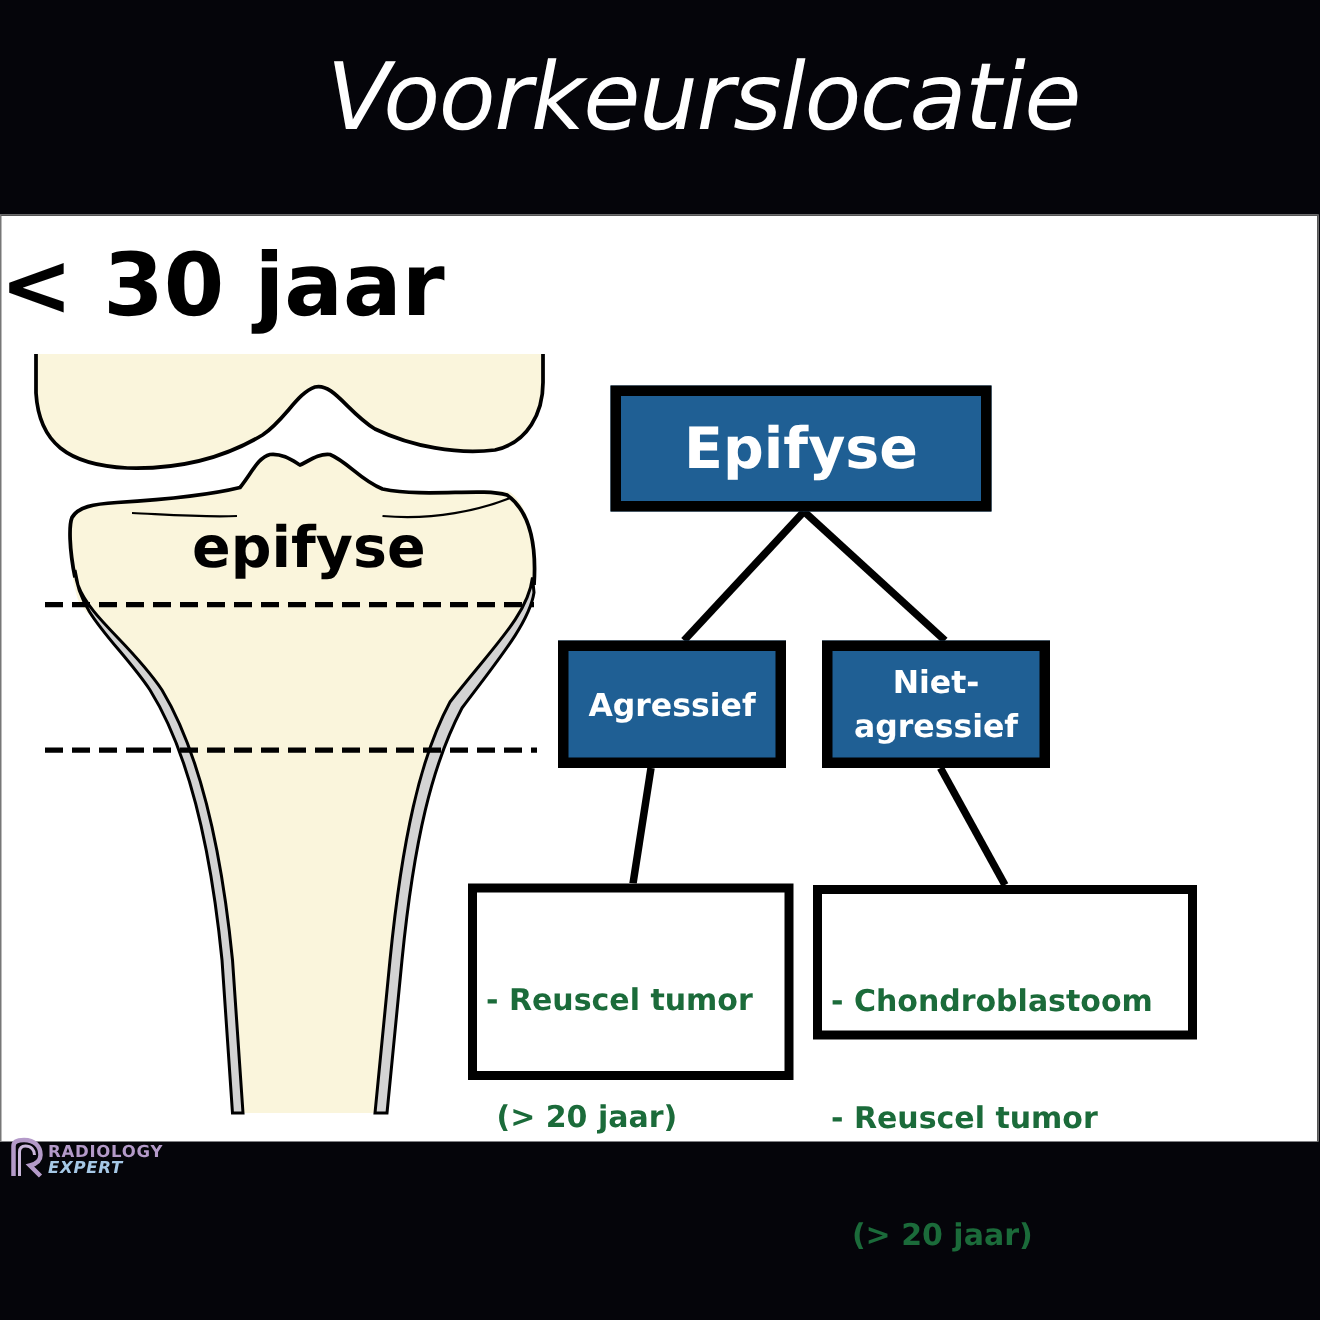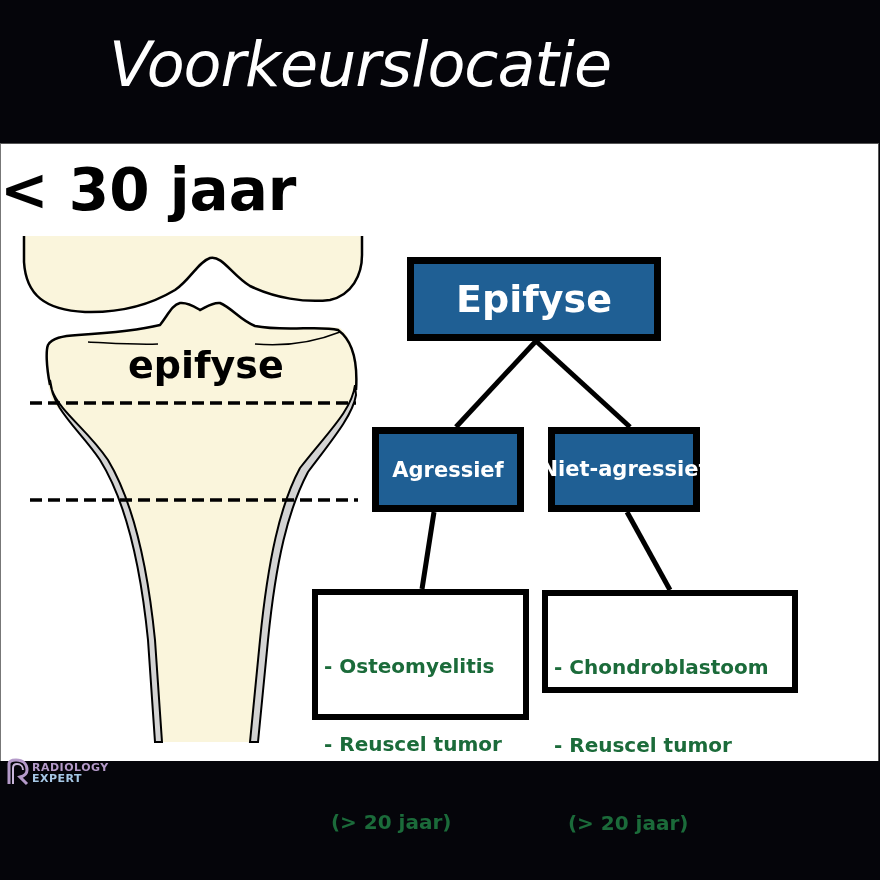--- a/index.html
+++ b/index.html
@@ -1,21 +1,21 @@
 <!DOCTYPE html>
 <html><head>
 <meta charset="utf-8">
 <style>
   html, body { margin: 0; padding: 0; }
   body {
     width: 880px; height: 880px; background: #05050a; position: relative; overflow: hidden;
     font-family: "DejaVu Sans", sans-serif;
   }
   .title {
-    position: absolute; left: 0; top: 28px; width: 720px; text-align: center;
+    position: absolute; left: 0; top: 28px; width: 720px; text-align: right;
     color: #ffffff; font-style: italic; font-size: 62px; font-weight: normal;
     font-family: "DejaVu Sans", sans-serif; letter-spacing: -1px;
   }
   .panel {
     position: absolute; left: 0; top: 143px; width: 879px; height: 618px;
     background: #ffffff; border-top: 1px solid #555; border-right: 1px solid #555; border-left: 1px solid #777;
     box-sizing: border-box;
   }
   .subtitle {
     position: absolute; left: 0; top: 156px; width: 856px; text-align: left;
@@ -26,33 +26,33 @@
   .epi-label {
     position: absolute; left: 128px; top: 343px; font-size: 38px; font-weight: bold; color: #000;
   }
   .box {
     position: absolute; box-sizing: border-box; border: 7px solid #000; background: #1f5f94;
     color: #fff; font-weight: bold; display: flex; align-items: center; justify-content: center;
     text-align: center;
   }
   .box-main { left: 407px; top: 257px; width: 254px; height: 84px; font-size: 38px; }
   .box-agr { left: 372px; top: 427px; width: 152px; height: 85px; font-size: 21px; }
-  .box-niet { left: 548px; top: 427px; width: 152px; height: 85px; font-size: 21px; line-height: 29px; flex-direction: row; }
+  .box-niet { left: 548px; top: 427px; width: 152px; height: 85px; font-size: 21px; line-height: 29px; flex-direction: column; }
   .list {
     position: absolute; box-sizing: border-box; border: 6px solid #000; background: #fff;
     font-weight: bold; font-size: 20px; line-height: 26px; padding: 6px 0 0 6px; white-space: pre;
   }
   .list-left { left: 312px; top: 589px; width: 217px; height: 131px; }
   .list-right { left: 542px; top: 590px; width: 256px; height: 103px; }
   .green { color: #1b6b3a; }
   .logo {
     position: absolute; left: 6px; top: 758px; width: 110px; height: 30px;
   }
   .logo-text1 { position: absolute; left: 26px; top: 3px; font-size: 11px; font-weight: bold; color: #b49ac9; letter-spacing: 0.5px; }
-  .logo-text2 { position: absolute; left: 26px; top: 14px; font-size: 11px; font-weight: bold; color: #a6c8e6; letter-spacing: 0.5px; }
+  .logo-text2 { position: absolute; left: 26px; top: 14px; font-size: 11px; font-weight: bold; color: #a6c8e6; letter-spacing: 0.5px; font-style: italic; }
 </style>
 </head>
 <body>
 
 <div class="title">Voorkeurslocatie</div>
 
 <div class="panel"></div>
 
 <div class="subtitle">&lt; 30 jaar</div>
 
@@ -89,21 +89,20 @@
 <div class="box box-agr">
   <span>Agressief</span>
 </div>
 
 <div class="box box-niet">
   <span>Niet-</span>
   <span>agressief</span>
 </div>
 
 <div class="list list-left">
-  <div class="green">- Osteomyelitis</div>
   <div class="green">- Reuscel tumor</div>
   <div class="green"> (&gt; 20 jaar)</div>
   
 </div>
 
 <div class="list list-right">
   <div class="green">- Chondroblastoom</div>
   <div class="green">- Reuscel tumor</div>
   <div class="green">  (&gt; 20 jaar)</div>
 </div>

